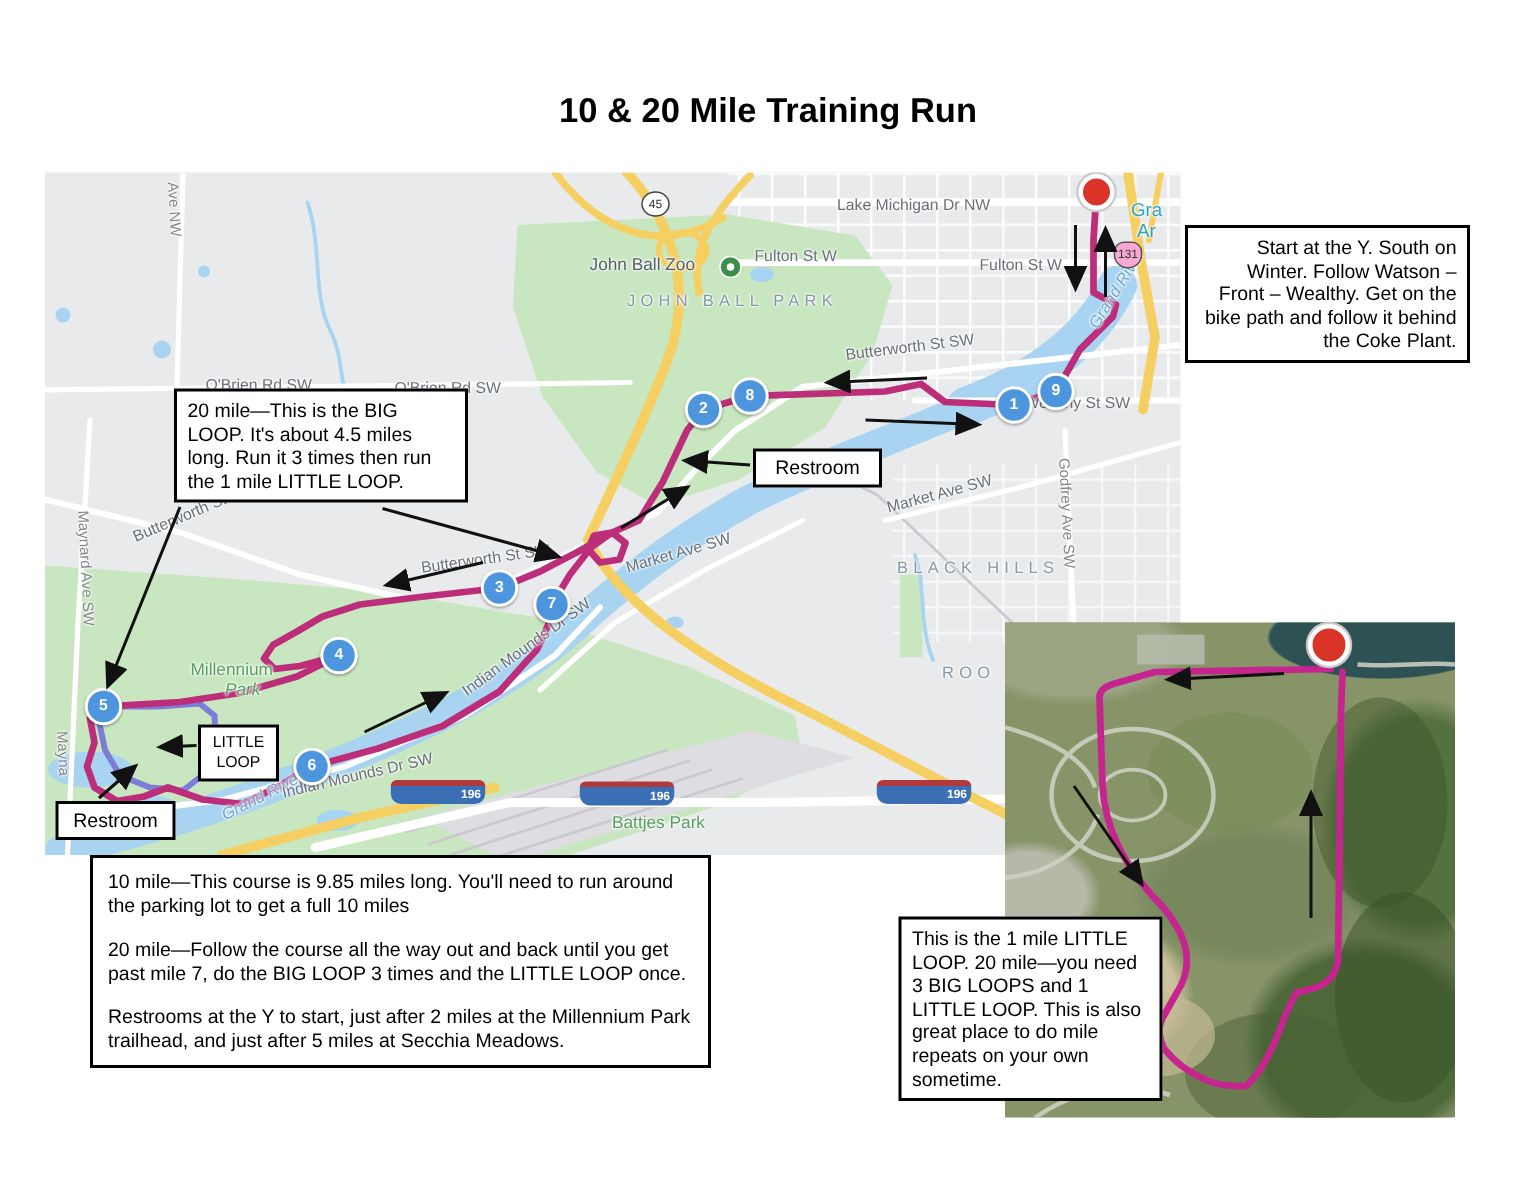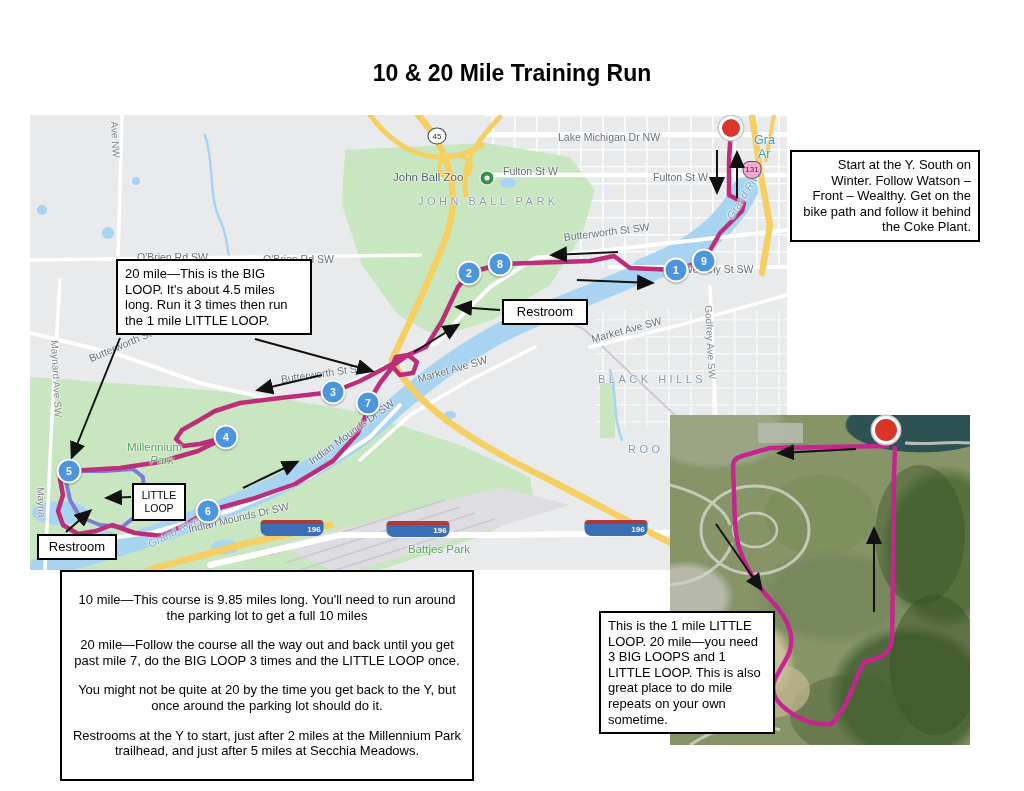--- a/index.html
+++ b/index.html
@@ -213,24 +213,23 @@
   <div class="box" style="left:790px;top:150px;width:172px;text-align:right;">Start at the Y. South on Winter. Follow Watson – Front – Wealthy. Get on the bike path and follow it behind the Coke Plant.</div>
 
   <div class="box" style="left:116px;top:259px;width:178px;">20 mile—This is the BIG LOOP. It's about 4.5 miles long. Run it 3 times then run the 1 mile LITTLE LOOP.</div>
 
   <div class="box small-box" style="left:502px;top:299px;width:70px;">Restroom</div>
 
   <div class="box small-box" style="left:37px;top:534px;width:64px;">Restroom</div>
 
   <div class="box ll-box" style="left:132px;top:483px;width:44px;">LITTLE LOOP</div>
 
-  <div class="box" style="left:60px;top:570px;width:390px;padding:20px 10px;text-align:center;">
+  <div class="box" style="left:60px;top:570px;width:390px;padding:8px 10px;">
     <p>10 mile—This course is 9.85 miles long. You'll need to run around the parking lot to get a full 10 miles</p>
     <p>20 mile—Follow the course all the way out and back until you get past mile 7, do the BIG LOOP 3 times and the LITTLE LOOP once.</p>
-    <p>You might not be quite at 20 by the time you get back to the Y, but once around the parking lot should do it.</p>
     <p>Restrooms at the Y to start, just after 2 miles at the Millennium Park trailhead, and just after 5 miles at Secchia Meadows.</p>
   </div>
 
   <div class="box" style="left:599px;top:611px;width:158px;">This is the 1 mile LITTLE LOOP. 20 mile—you need 3 BIG LOOPS and 1 LITTLE LOOP. This is also great place to do mile repeats on your own sometime.</div>
 
   <svg class="arrows" id="arrows" width="1024" height="791" viewBox="0 0 1024 791">
     <defs>
       <marker id="ah" markerWidth="9" markerHeight="8" refX="7.5" refY="4" orient="auto">
         <polygon points="0,0 9,4 0,8" fill="#111"></polygon>
       </marker>

